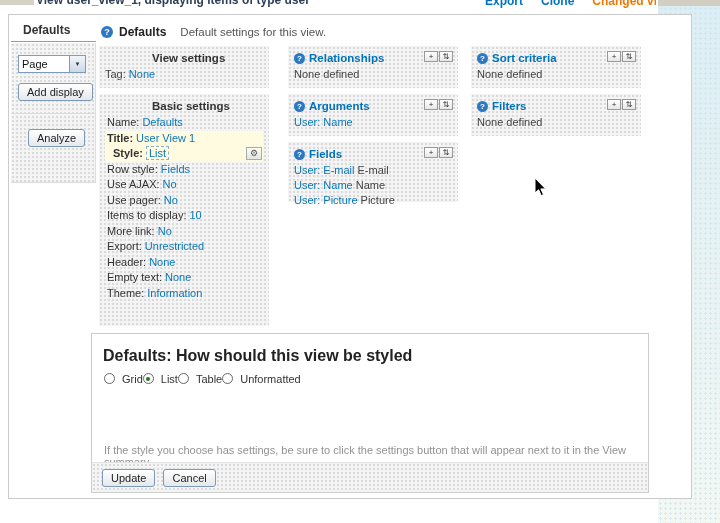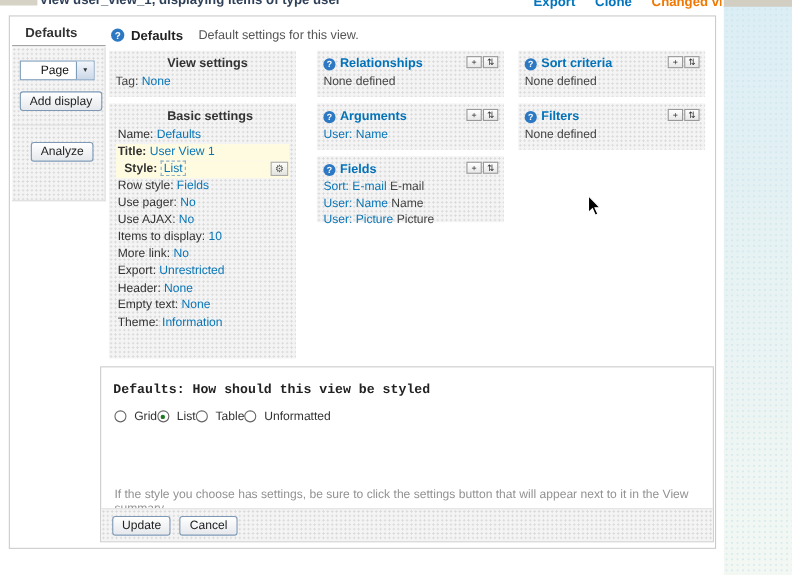--- a/index.html
+++ b/index.html
@@ -14,34 +14,34 @@
   .right-strip .dots{position:absolute;inset:0;background-image:radial-gradient(#c8e2ea 1px,rgba(0,0,0,0) 1.1px);background-size:5px 5px;opacity:.6;}
 
   .titlebar{position:absolute;left:36px;top:0;width:620px;height:10px;overflow:hidden;}
   .view-title{position:absolute;left:0;top:-7px;margin:0;font-size:12px;font-weight:bold;color:#2e3f58;white-space:nowrap;}
   .title-links{position:absolute;left:449px;top:-6px;display:flex;gap:18px;font-size:12px;font-weight:bold;white-space:nowrap;}
   .tlink{color:#0274bd;text-decoration:none;cursor:pointer;}
   .tlink.changed{color:#f07800;}
 
   
   .views-container{position:absolute;left:8px;top:14px;width:641px;height:483px;
-      border:1px solid #cbcbcb;background:#fff;}
+      border:1px solid #cbcbcb;background:#fff;padding-left:41px;}
 
   
   .dotted{background-color:#f4f4f4;background-image:radial-gradient(#dadada 0.9px,rgba(0,0,0,0) 1px);background-size:4px 4px;}
 
   
   .sidebar-tab{position:absolute;left:2px;top:4px;width:85px;height:23px;line-height:23px;
       padding-left:12px;box-sizing:border-box;font-size:12px;font-weight:bold;color:#333;
       border-bottom:1px solid #9a9a9a;cursor:pointer;}
   .sidebar-box{position:absolute;left:2px;top:28px;width:85px;height:140px;
       border-right:1px solid #ddd;border-bottom:1px solid #ddd;box-sizing:border-box;}
   .select{position:absolute;left:7px;top:12px;width:68px;height:18px;border:1px solid #7f9db9;
       background:#fff;box-sizing:border-box;cursor:pointer;}
-  .select-value{position:absolute;left:18px;top:2px;font-size:11px;color:#111;}
+  .select-value{position:absolute;left:3px;top:2px;font-size:11px;color:#111;}
   .select-arrow{position:absolute;right:0;top:0;width:15px;height:16px;border-left:1px solid #7f9db9;
       background:linear-gradient(#f2f6fb,#ccd8e8);font-size:6px;color:#333;text-align:center;line-height:16px;}
   .btn{font-family:"Liberation Sans",sans-serif;font-size:11px;border:1px solid #7d99b6;border-radius:3px;
       background:linear-gradient(#ffffff,#e5e8ec);padding:2px 8px;color:#222;cursor:pointer;}
   .add-display-btn{position:absolute;left:7px;top:40px;}
   .sidebar-divider{position:absolute;left:0;right:0;top:70px;height:1px;background:#ddd;}
   .analyze-btn{position:absolute;left:17px;top:86px;}
 
   
   .content-header{position:absolute;left:92px;top:8px;height:18px;display:flex;align-items:center;gap:6px;}
@@ -69,21 +69,21 @@
   .bs-label.b{font-weight:bold;}
   .bs-value{color:#0b77b8;text-decoration:none;margin-left:3px;cursor:pointer;}
   .bs-value.sel{border:1px dashed #8cb0c8;padding:0 2px;}
   .gear-btn{display:none;position:absolute;right:1px;top:1px;width:16px;height:13px;padding:0;
       font-size:9px;line-height:11px;border:1px solid #aaa;background:linear-gradient(#fdfdfb,#e3e3df);color:#555;cursor:pointer;}
   .bs-row.has-gear .gear-btn{display:block;}
 
   
   .style-form{position:absolute;left:82px;top:318px;width:558px;height:160px;border:1px solid #ccc;
       background:#fff;box-sizing:border-box;}
-  .form-heading{position:absolute;left:11px;top:13px;font-size:12px;font-weight:bold;color:#222;font-family:Liberation Mono, monospace;}
+  .form-heading{position:absolute;left:11px;top:13px;font-size:16px;font-weight:bold;color:#222;}
   .radios{position:absolute;left:12px;top:38px;display:flex;flex-direction:row;gap:0;}
   .radio-row{display:flex;align-items:center;height:13px;cursor:pointer;}
   .radio{width:11px;height:11px;border:1px solid #666;border-radius:50%;background:#fff;box-sizing:border-box;
       display:inline-block;position:relative;flex:0 0 auto;}
   .radio.checked::after{content:"";position:absolute;left:2.5px;top:2.5px;width:4px;height:4px;border-radius:50%;background:#1e7a1e;}
   .radio-label{font-size:11px;color:#333;margin-left:7px;}
   .form-help{position:absolute;left:12px;top:110px;right:8px;font-size:11px;color:#929292;}
   .form-actions{position:absolute;left:0;right:0;bottom:0;height:30px;border-top:1px solid #e2e2e2;
       display:flex;align-items:center;gap:8px;padding-left:10px;box-sizing:border-box;}
 
@@ -161,26 +161,26 @@
             <span class="bs-label b">Style:</span><a class="bs-value sel">List</a>
             <button class="gear-btn">⚙</button>
           </div>
 
           <div class="bs-row">
             <span class="bs-label">Row style:</span><a class="bs-value">Fields</a>
             
           </div>
 
           <div class="bs-row">
+            <span class="bs-label">Use AJAX:</span><a class="bs-value">No</a>
+            
+          </div>
+
+          <div class="bs-row">
             <span class="bs-label">Use pager:</span><a class="bs-value">No</a>
-            
-          </div>
-
-          <div class="bs-row">
-            <span class="bs-label">Use AJAX:</span><a class="bs-value">No</a>
             
           </div>
 
           <div class="bs-row">
             <span class="bs-label">Items to display:</span><a class="bs-value">10</a>
             
           </div>
 
           <div class="bs-row">
             <span class="bs-label">More link:</span><a class="bs-value">No</a>
@@ -242,21 +242,21 @@
         <span class="help-icon" style="width:11px;height:11px;line-height:11px;font-size:8px;">?</span>
         <a class="sec-title">Fields</a>
         <span class="mini-btns">
           <button class="mini">+</button>
           <button class="mini">⇅</button>
         </span>
       </div>
       <div>
 
           <div class="sec-item">
-            <a>Sort: E-mail</a><span class="sec-suffix">E-mail</span>
+            <a>User: E-mail</a><span class="sec-suffix">E-mail</span>
           </div>
 
           <div class="sec-item">
             <a>User: Name</a><span class="sec-suffix">Name</span>
           </div>
 
           <div class="sec-item">
             <a>User: Picture</a><span class="sec-suffix">Picture</span>
           </div>
         </div>

